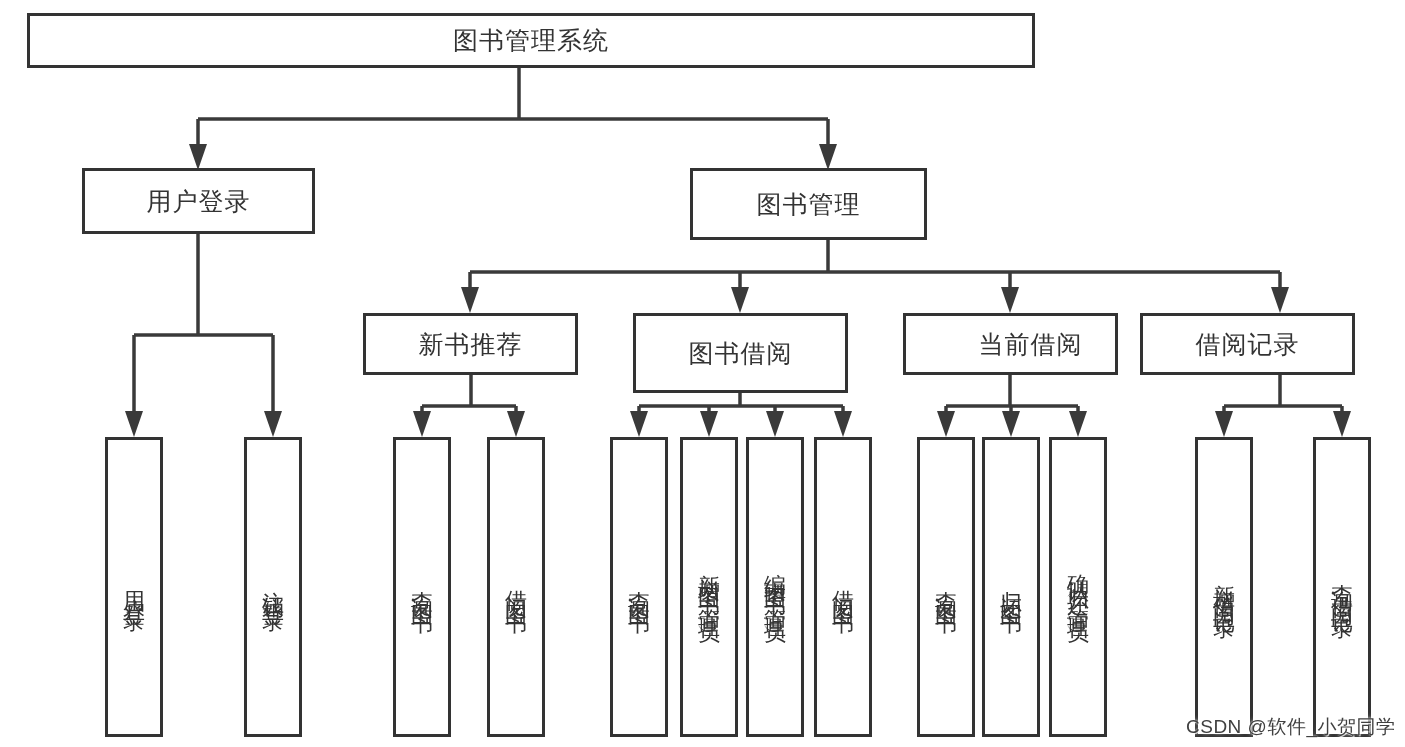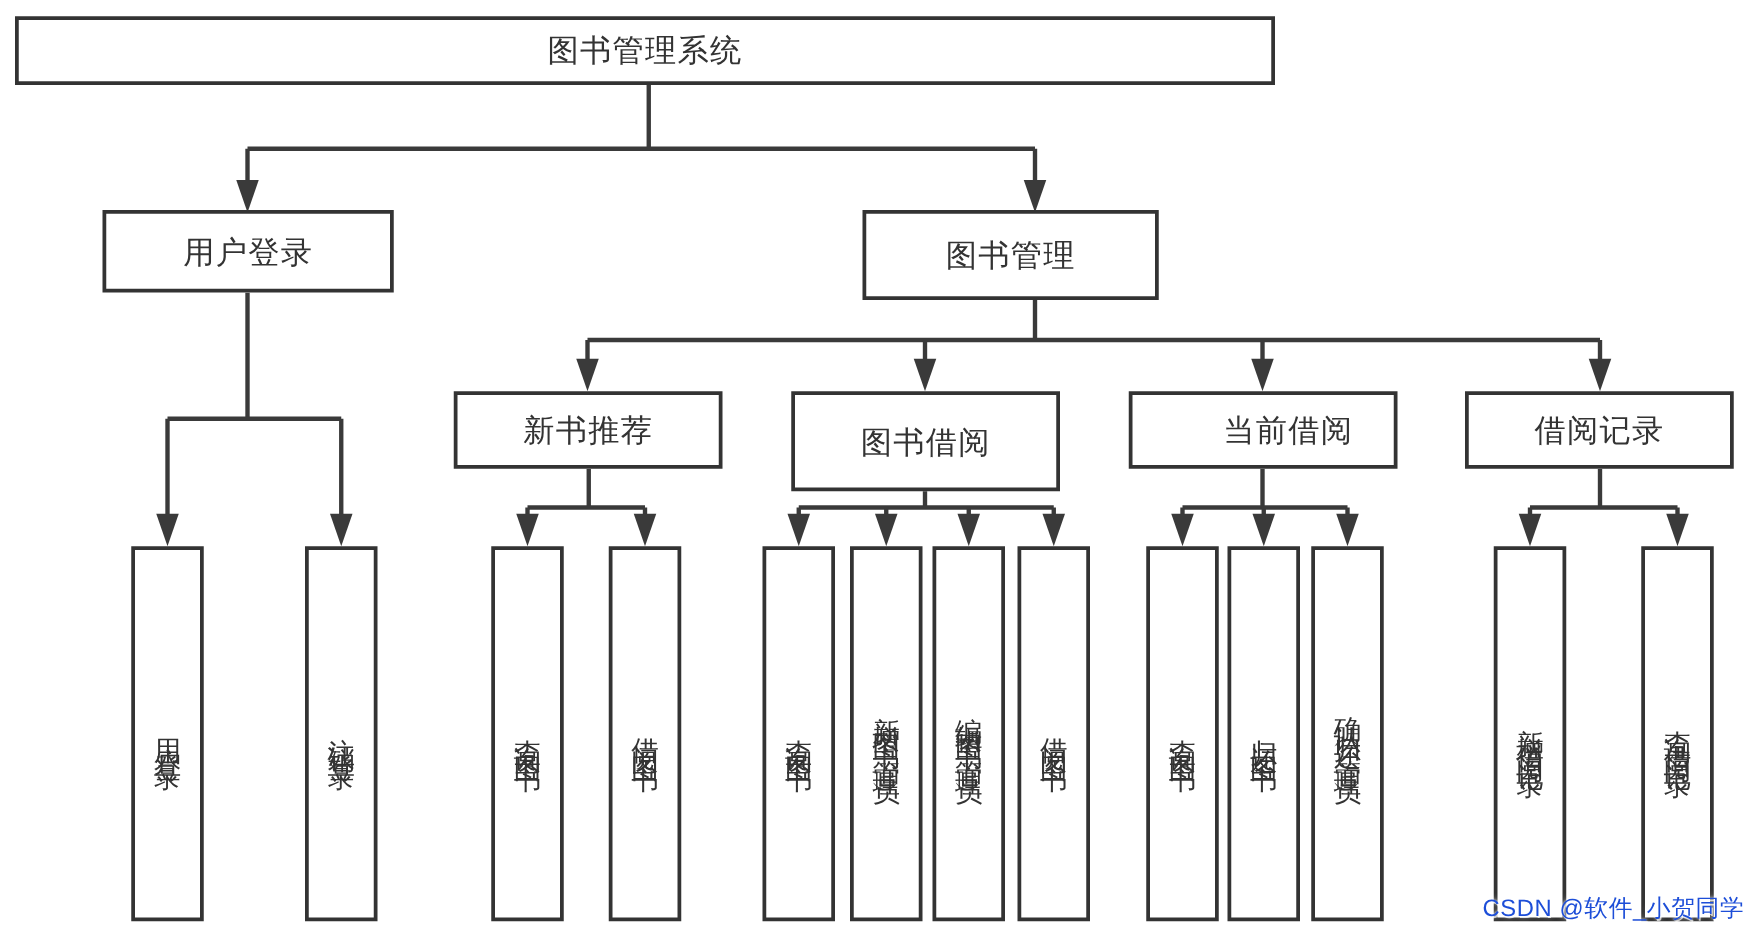--- a/index.html
+++ b/index.html
@@ -35,21 +35,21 @@
     letter-spacing:7px;
     line-height:1.1;
     white-space:normal;
   }
   .watermark {
     position:absolute;
     left:1186px; top:714px;
     z-index:5;
     font-size:19px;
     letter-spacing:0.5px;
-    color:#1d4ed8;
+    color:#404040;
     text-shadow:0 0 2px rgba(255,255,255,.95), 0 0 5px rgba(255,255,255,.85), 1px 1px 0 rgba(255,255,255,.7);
     white-space:nowrap;
   }
 </style>
 </head>
 <body>
 
 <div class="canvas">
 
   <svg class="connectors" width="1405" height="747" viewBox="0 0 1405 747">
@@ -114,41 +114,41 @@
       <polygon points="766,411 784,411 775,437"></polygon>
       <polygon points="834,411 852,411 843,437"></polygon>
       <polygon points="937,411 955,411 946,437"></polygon>
       <polygon points="1002,411 1020,411 1011,437"></polygon>
       <polygon points="1069,411 1087,411 1078,437"></polygon>
       <polygon points="1215,411 1233,411 1224,437"></polygon>
       <polygon points="1333,411 1351,411 1342,437"></polygon>
     </g>
   </svg>
 
-  <div class="node" style="left:12px; top:13px; width:1008px; height:55px;">
+  <div class="node" style="left:27px; top:13px; width:1008px; height:55px;">
     <span class="label">图书管理系统</span>
   </div>
 
   <div class="node" style="left:82px; top:168px; width:233px; height:66px;">
     <span class="label">用户登录</span>
   </div>
   <div class="node" style="left:690px; top:168px; width:237px; height:72px;">
     <span class="label">图书管理</span>
   </div>
 
   <div class="node" style="left:363px; top:313px; width:215px; height:62px;">
     <span class="label">新书推荐</span>
   </div>
   <div class="node" style="left:633px; top:313px; width:215px; height:80px;">
     <span class="label">图书借阅</span>
   </div>
   <div class="node" style="left:903px; top:313px; width:215px; height:62px;padding-left:40px;">
     <span class="label">当前借阅</span>
   </div>
-  <div class="node" style="left:1172px; top:313px; width:215px; height:62px;">
+  <div class="node" style="left:1140px; top:313px; width:215px; height:62px;">
     <span class="label">借阅记录</span>
   </div>
 
   <div class="node vertical" style="left:105px; top:437px; width:58px; height:300px;">
     <span class="label">用户登录</span>
   </div>
   <div class="node vertical" style="left:244px; top:437px; width:58px; height:300px;">
     <span class="label">注销登录</span>
   </div>
 

